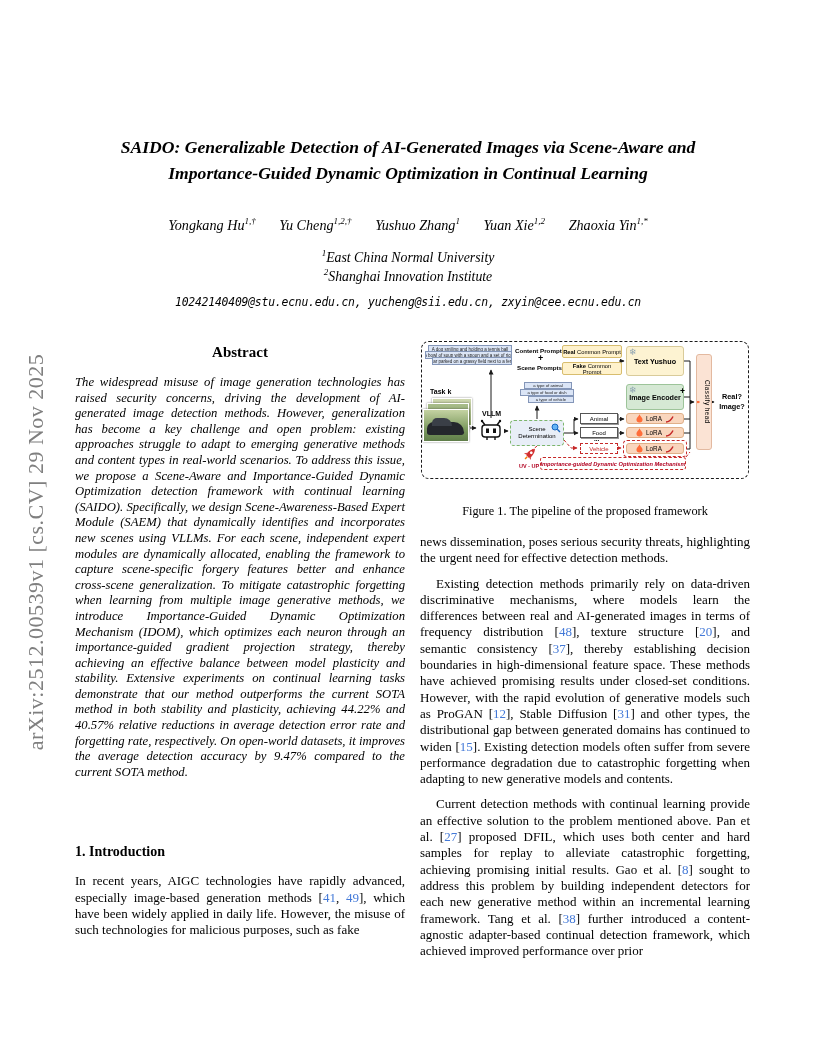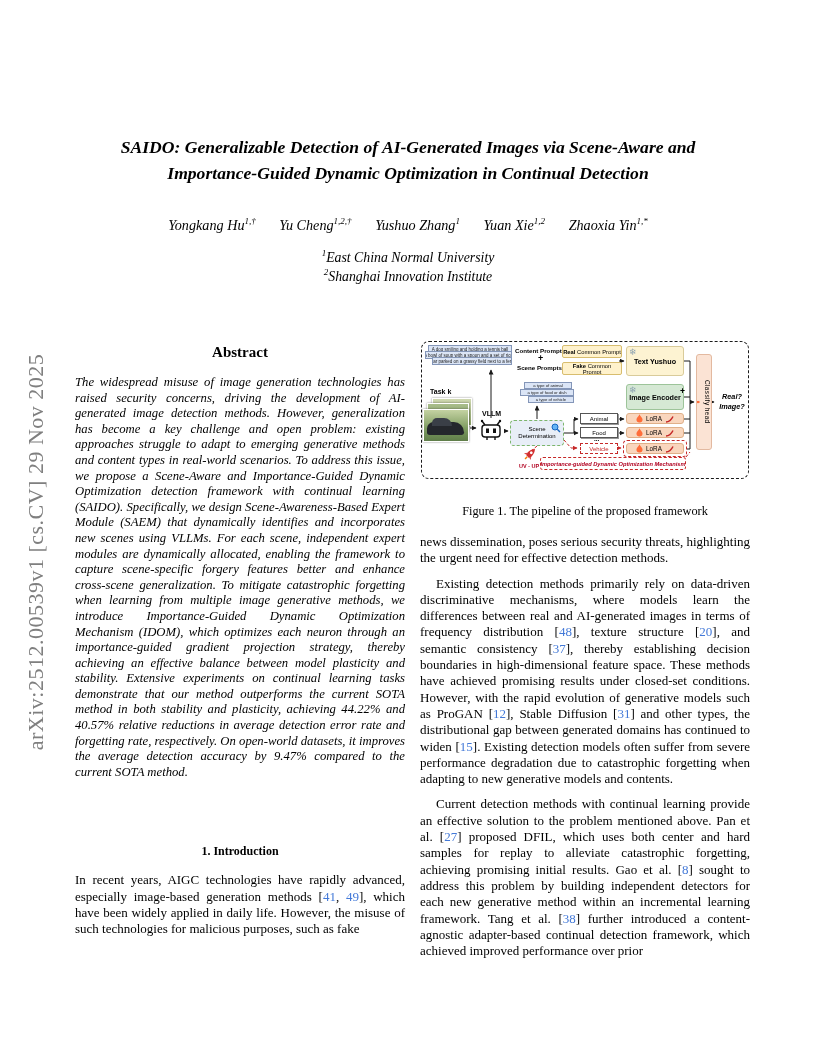--- a/index.html
+++ b/index.html
@@ -17,21 +17,21 @@
   .author { margin:0 10px; white-space:nowrap; }
   sup { font-size:9px; }
   .affiliations { margin-top:13px; font-size:13.8px; line-height:1.4; }
   .emails { margin-top:9px; font-family:"DejaVu Sans Mono", monospace; font-size:11.4px; letter-spacing:-.2px; }
 
   
   .col-left  { position:absolute; left:75px;  top:344px; width:330px; }
   .col-right { position:absolute; left:420px; top:340px; width:330px; }
   .abstract-heading { text-align:center; font-weight:bold; font-size:15px; margin-bottom:14px; }
   .abstract-text { font-style:italic; font-size:12.7px; line-height:15.6px; text-align:justify; }
-  .section-heading { font-size:12px; font-weight:bold; margin:64px 0 13px 0;text-align:center; }
+  .section-heading { font-size:14px; font-weight:bold; margin:64px 0 13px 0; }
   .body-par { font-size:13px; line-height:16.3px; text-align:justify;font-family:Liberation Serif, serif; }
   .body-par + .body-par { margin-top:9px; }
   .indent { text-indent:16px; }
   .cite { color:#4379d8; }
 
   
   .fig { position:relative; width:330px; height:140px; }
   .fig-border { position:absolute; inset:1px; border:1.6px dashed #1a1a1a; border-radius:8px; }
   .fig-arrows { position:absolute; left:0; top:0; }
   .fbox { position:absolute; display:flex; align-items:center; justify-content:center; overflow:hidden; }
@@ -47,21 +47,21 @@
   .lora { background:#f9d6bd; border:.8px solid #e0b089; border-radius:3px; font-size:6.4px;
     font-family:"Liberation Sans", sans-serif; gap:3px; }
   .lora-wrap { position:absolute; border:1.2px dashed #c62828; border-radius:4px; }
   .expert { background:#fff; border:.9px solid #555; box-shadow:1px 1px 0 #999; font-size:6px;
     font-family:"Liberation Sans", sans-serif; }
   .expert-red { border:1px dashed #c62828; color:#c62828; box-shadow:none; }
   .scene-det { background:#e8eef7; border:1.3px dashed #7cb56b; border-radius:4px; font-size:6px; line-height:1.25;
     font-family:"Liberation Sans", sans-serif; text-align:center; }
   .classify { background:#fbe3d4; border:.9px solid #e3b9a0; border-radius:3px; writing-mode:vertical-rl;
     font-size:6.4px; font-family:"Liberation Sans", sans-serif; letter-spacing:.4px; flex-direction:column; gap:4px; }
-  .outq { font-size:7.3px; font-weight:bold; font-style:italic; line-height:1.35; text-align:center;
+  .outq { font-size:7.3px; font-weight:bold; line-height:1.35; text-align:center;
     font-family:"Liberation Sans", sans-serif; }
   .idom { border:1.2px dashed #c62828; border-radius:3px; color:#b00020; font-style:italic; font-weight:bold;
     font-size:5.7px; font-family:"Liberation Sans", sans-serif; white-space:nowrap; }
   .uvup { position:absolute; font-size:5.5px; font-weight:bold; color:#b00020; font-family:"Liberation Sans", sans-serif; }
   .dots { position:absolute; font-size:6.5px; font-weight:bold; font-family:"Liberation Sans", sans-serif; }
   .plus-sign { position:absolute; font-weight:bold; font-family:"Liberation Sans", sans-serif; }
   .ph { position:absolute; border:1.5px solid #fff; box-shadow:0 0 2px rgba(0,0,0,.45); }
   .car { position:absolute; left:3px; top:12px; width:37px; height:13px; background:#24272c;
     border-radius:7px 11px 3px 3px; }
   .car::after { content:""; position:absolute; left:5px; top:-4px; width:20px; height:8px; background:#3a3f47; border-radius:5px 8px 0 0; }
@@ -71,33 +71,34 @@
 </head>
 <body>
 
 <div class="page">
 
   <div class="arxiv-watermark">arXiv:2512.00539v1  [cs.CV]  29 Nov 2025</div>
 
   <div class="header">
     <div class="title">
       <div>SAIDO: Generalizable Detection of AI-Generated Images via Scene-Aware and</div>
-      <div>Importance-Guided Dynamic Optimization in Continual Detection</div>
+      <div>Importance-Guided Dynamic Optimization in Continual Learning</div>
     </div>
     <div class="authors">
       <span class="author"><span>Yongkang Hu</span><sup>1,†</sup></span>
       <span class="author"><span>Yu Cheng</span><sup>1,2,†</sup></span>
       <span class="author"><span>Yushuo Zhang</span><sup>1</sup></span>
       <span class="author"><span>Yuan Xie</span><sup>1,2</sup></span>
       <span class="author"><span>Zhaoxia Yin</span><sup>1,*</sup></span>
     </div>
     <div class="affiliations">
       <div><sup>1</sup><span>East China Normal University</span></div>
       <div><sup>2</sup><span>Shanghai Innovation Institute</span></div>
     </div>
+    <div class="emails">10242140409@stu.ecnu.edu.cn, yucheng@sii.edu.cn, zxyin@cee.ecnu.edu.cn</div>
   </div>
 
   <div class="col-left">
     <div class="abstract-heading">Abstract</div>
     <div class="abstract-text">The widespread misuse of image generation technologies has raised security concerns, driving the development of AI-generated image detection methods. However, generalization has become a key challenge and open problem: existing approaches struggle to adapt to emerging generative methods and content types in real-world scenarios. To address this issue, we propose a Scene-Aware and Importance-Guided Dynamic Optimization detection framework with continual learning (SAIDO). Specifically, we design Scene-Awareness-Based Expert Module (SAEM) that dynamically identifies and incorporates new scenes using VLLMs. For each scene, independent expert modules are dynamically allocated, enabling the framework to capture scene-specific forgery features better and enhance cross-scene generalization. To mitigate catastrophic forgetting when learning from multiple image generative methods, we introduce Importance-Guided Dynamic Optimization Mechanism (IDOM), which optimizes each neuron through an importance-guided gradient projection strategy, thereby achieving an effective balance between model plasticity and stability. Extensive experiments on continual learning tasks demonstrate that our method outperforms the current SOTA method in both stability and plasticity, achieving 44.22% and 40.57% relative reductions in average detection error rate and forgetting rate, respectively. On open-world datasets, it improves the average detection accuracy by 9.47% compared to the current SOTA method.</div>
     <div class="section-heading">1. Introduction</div>
     <div class="body-par"><span>In recent years, AIGC technologies have rapidly advanced, especially image-based generation methods [</span><span class="cite">41</span><span>, </span><span class="cite">49</span><span>], which have been widely applied in daily life. However, the misuse of such technologies for malicious purposes, such as fake</span></div>
   </div>
 
   <div class="col-right">

